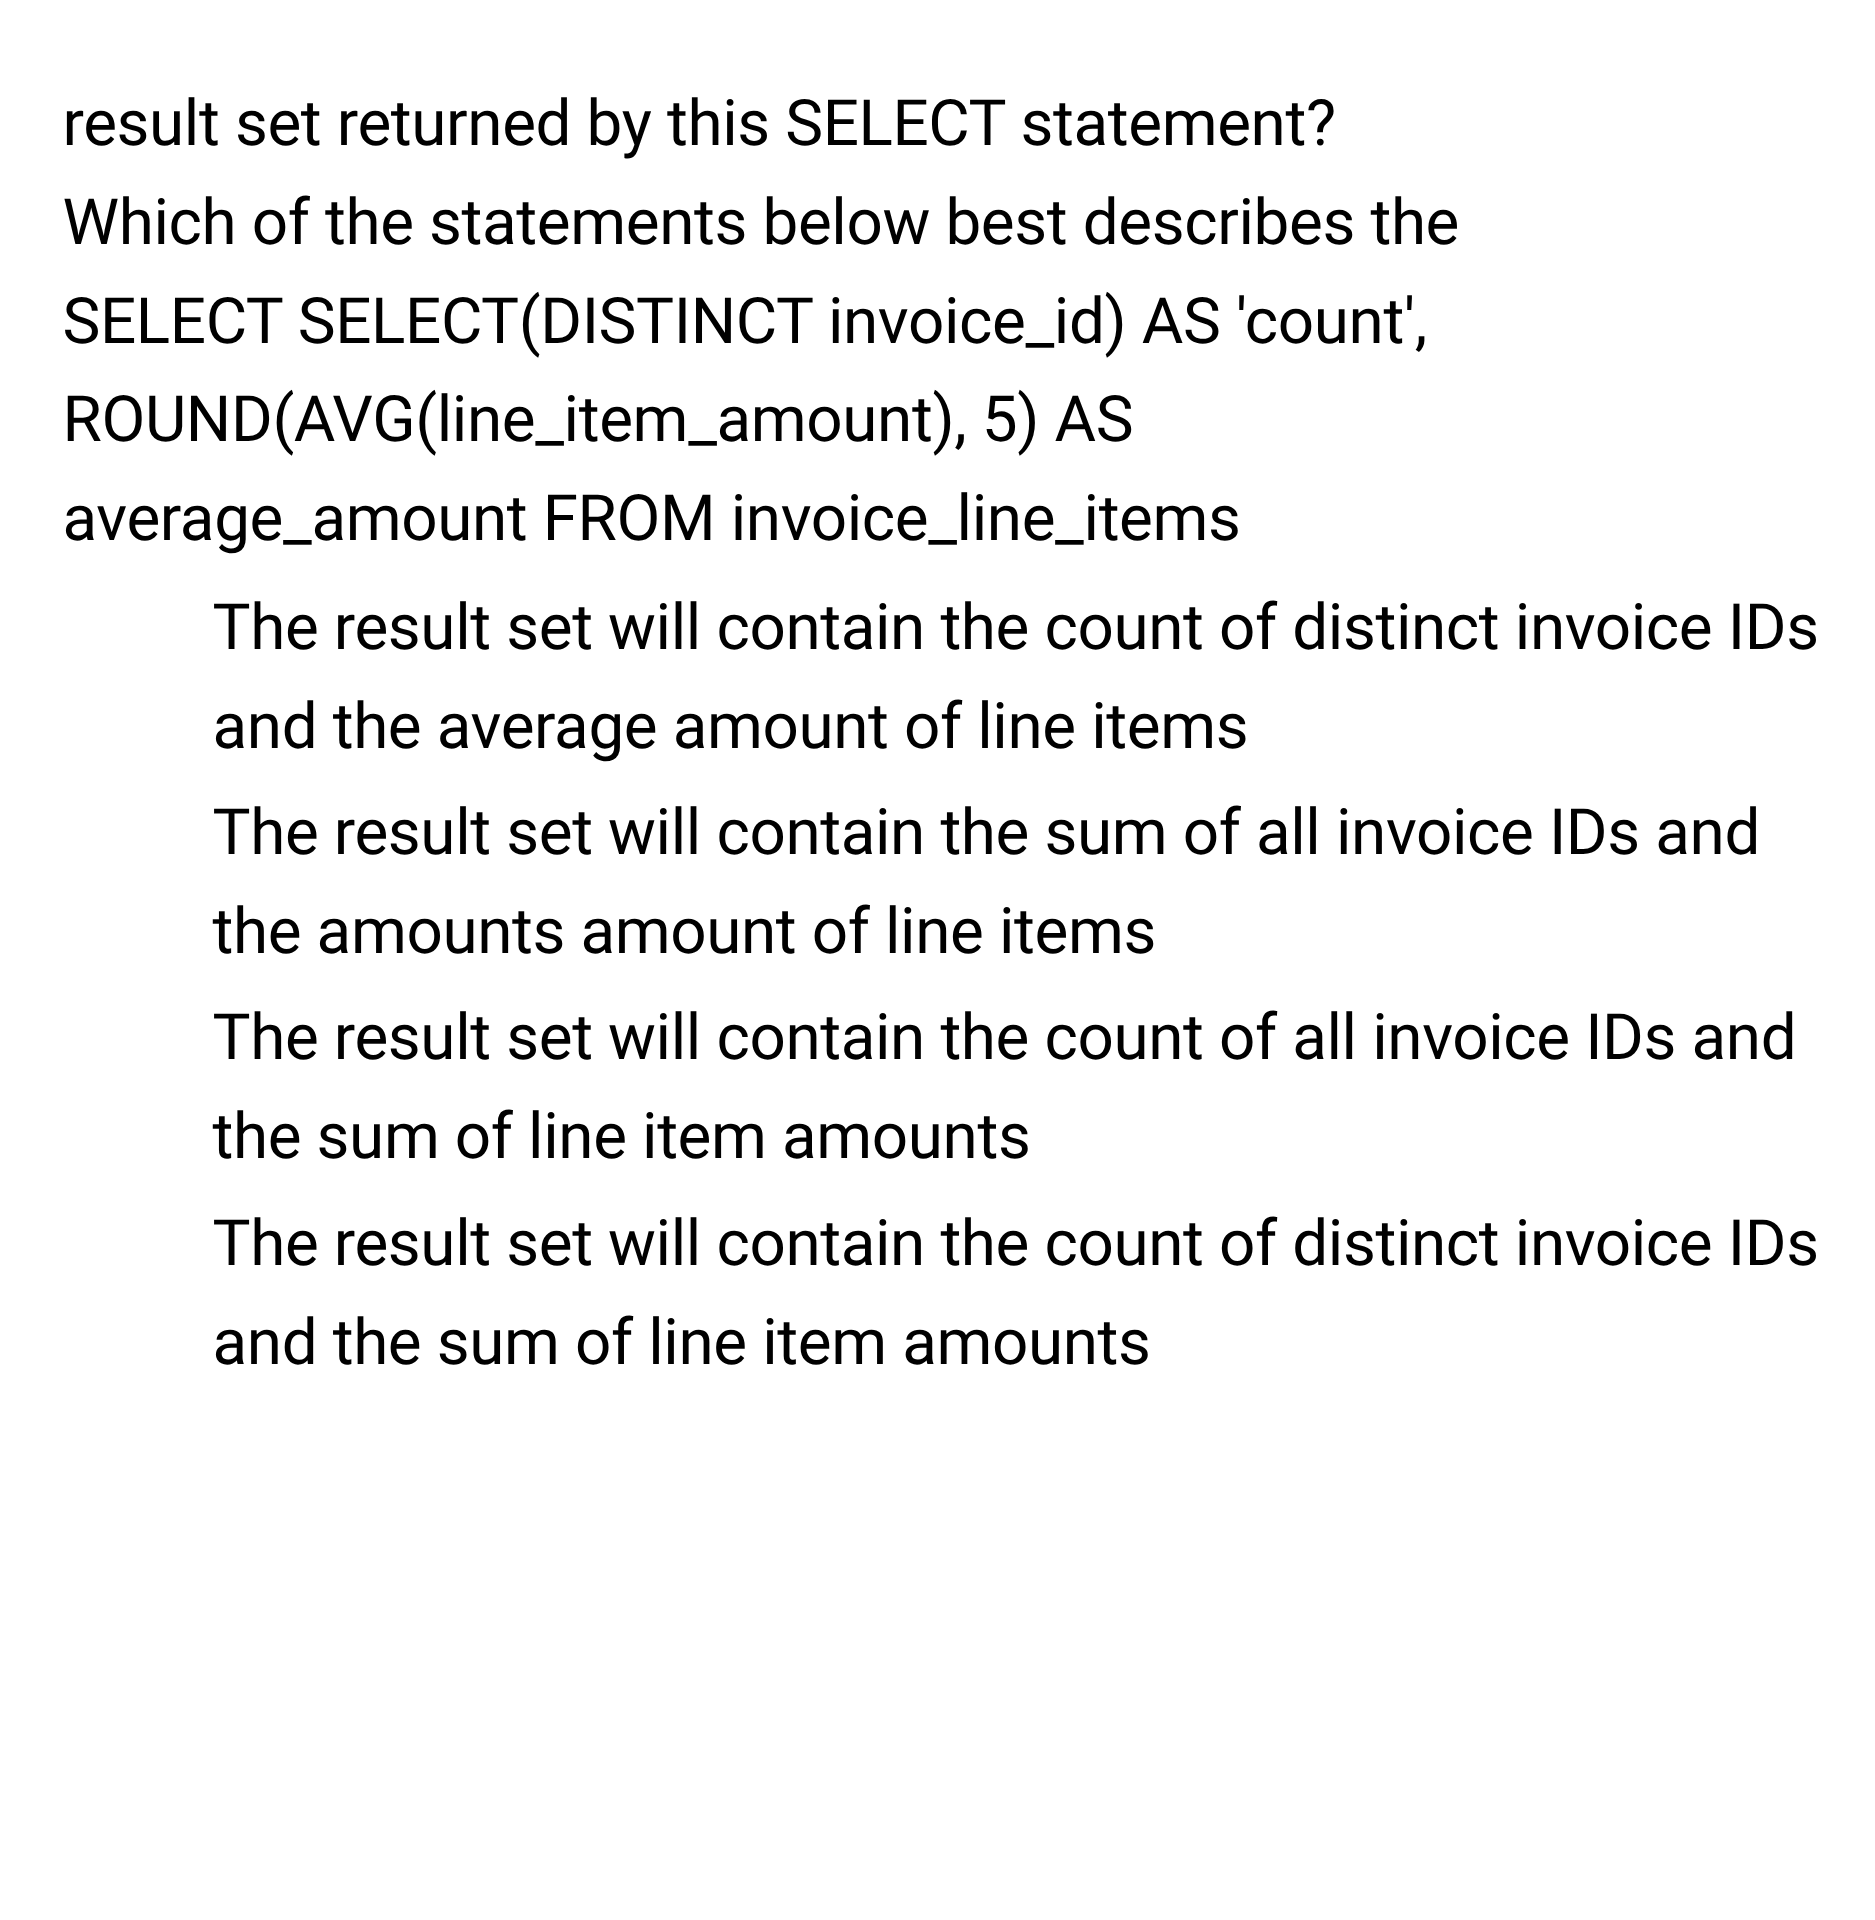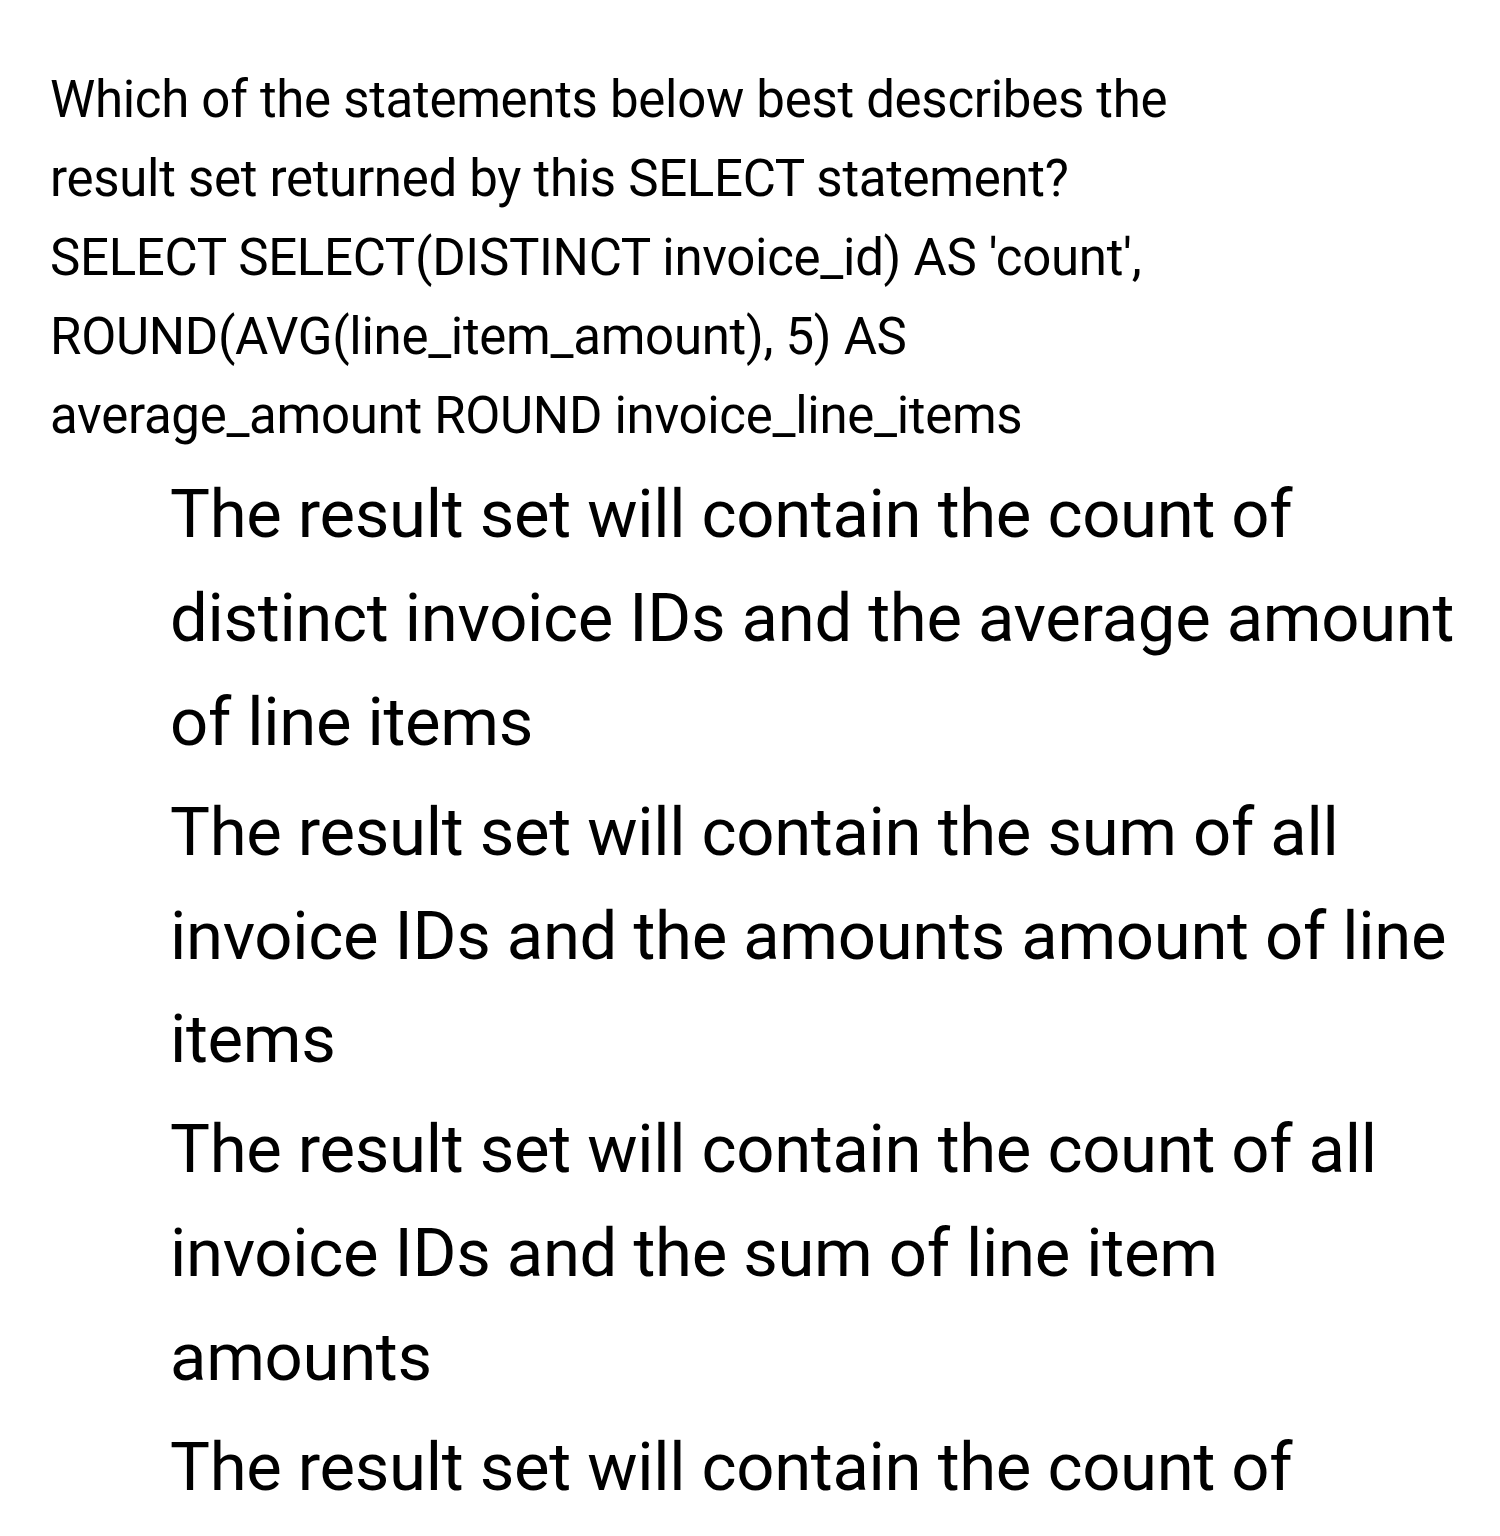--- a/index.html
+++ b/index.html
@@ -23,36 +23,36 @@
     }
     .question-stem {
       margin-bottom: 0;
     }
     .options-list {
       list-style: none;
       padding-left: 120px;
       margin-top: 8px;
     }
     .options-list li {
-      font-size: 67px;
+      font-size: 51px;
       line-height: 1.55;
       font-weight: 400;
       letter-spacing: -0.3px;
       margin-bottom: 6px;
     }
   </style>
 </head>
 <body>
 
 <div class="question-stem">
+  <div class="question-text">result set returned by this SELECT statement?</div>
   <div class="question-text">Which of the statements below best describes the</div>
-  <div class="question-text">result set returned by this SELECT statement?</div>
   <div class="question-text">SELECT SELECT(DISTINCT invoice_id) AS 'count',</div>
   <div class="question-text">ROUND(AVG(line_item_amount), 5) AS</div>
-  <div class="question-text">average_amount ROUND invoice_line_items</div>
+  <div class="question-text">average_amount FROM invoice_line_items</div>
 </div>
 
 <ul class="options-list">
   <li>The result set will contain the count of distinct invoice IDs and the average amount of line items</li>
   <li>The result set will contain the sum of all invoice IDs and the amounts amount of line items</li>
   <li>The result set will contain the count of all invoice IDs and the sum of line item amounts</li>
   <li>The result set will contain the count of distinct invoice IDs and the sum of line item amounts</li>
 </ul>
 
 </body></html>

